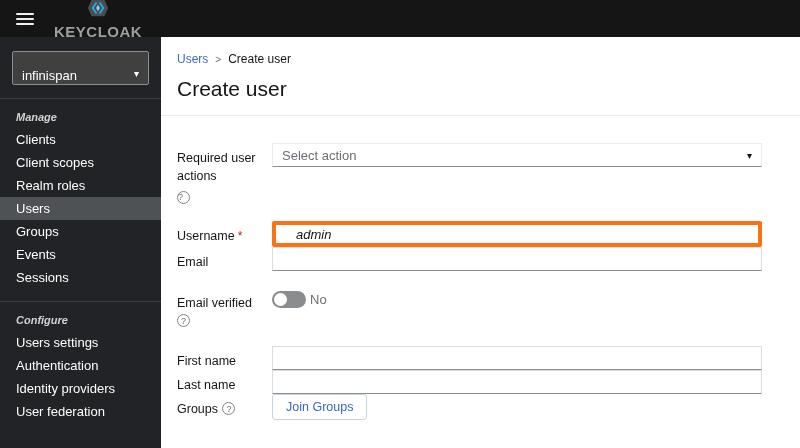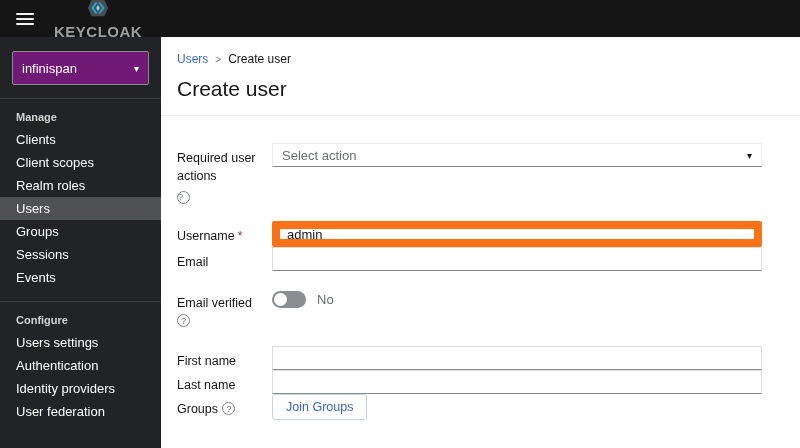--- a/index.html
+++ b/index.html
@@ -24,30 +24,30 @@
   
   .layout { display: flex; height: 411px; }
 
   
   .sidebar {
     width: 161px; background: #212326; flex: none;
     display: flex; flex-direction: column; overflow: hidden;
   }
   .realm-select {
     margin: 14px 12px 0 12px; height: 25px;
-    background: #701a75; border: 1px solid #8a8d90; border-radius: 2px;
+    background: #404040; border: 1px solid #8a8d90; border-radius: 2px;
     color: #ffffff; font-size: 13px;
-    display: flex; align-items: center; justify-content: space-between;
+    display: flex; justify-content: space-between;
     padding: 16px 9px; cursor: pointer;
   }
   .realm-caret { font-size: 10px; color: #ffffff; }
   .side-divider { border-top: 1px solid #3c3f42; margin-top: 13px; }
   .nav-group-title {
     padding: 12px 32px 5px 16px;
-    font-size: 11px; font-weight: 700; color: #d2d2d2;
+    font-size: 11px; font-weight: 700; color: #d2d2d2; font-style: italic;
   }
   .nav-item {
     padding: 4px 16px; font-size: 13px; line-height: 15px;
     color: #ffffff; cursor: pointer;
   }
   .nav-item.selected { background: #4f5255; }
 
   
   .main { flex: 1; background: #ffffff; display: flex; flex-direction: column; }
   .main-top { padding: 15px 16px 0 16px; }
@@ -73,41 +73,41 @@
   .help-below { display: block; margin-top: 7px; }
   .field-col { flex: 1; }
 
   .text-input {
     width: 100%; height: 24px; padding: 0 8px;
     font-family: "Liberation Sans", sans-serif; font-size: 13px; color: #151515;
     border: 1px solid #dcdcdc; border-bottom-color: #8a8d90; border-radius: 0;
     background: #ffffff; outline: none;
   }
   .text-input.focused {
-    border: 8px solid #f97316; border-radius: 2px; height: 26px; padding: 0 7px;
+    border: 4px solid #f97316; border-radius: 2px; height: 26px; padding: 0 20px; font-style: italic;
   }
   .select-box {
     width: 100%; height: 24px; padding: 0 9px;
     border: 1px solid #ececec; border-bottom-color: #8a8d90;
     background: #ffffff; cursor: pointer;
     display: flex; align-items: center; justify-content: space-between;
   }
   .select-box .placeholder { font-size: 13px; color: #6a6e73; }
   .select-box .caret { font-size: 10px; color: #151515; }
 
   .toggle-wrap { display: flex; align-items: center; padding-top: 3px; }
   .toggle {
     width: 34px; height: 17px; border-radius: 9px; background: #8a8d90;
     position: relative; cursor: pointer; flex: none;
   }
   .toggle .knob {
     position: absolute; left: 2px; top: 2px; width: 13px; height: 13px;
     border-radius: 50%; background: #ffffff;
   }
-  .toggle-label { margin-left: 11px; font-size: 13px; color: #6a6e73; }
+  .toggle-label { margin-left: 4px; font-size: 13px; color: #6a6e73; }
 
   .secondary-btn {
     background: #ffffff; border: 1px solid #c9d2ea; border-radius: 3px;
     color: #3a66c8; font-size: 12.5px; font-family: "Liberation Sans", sans-serif;
     padding: 5px 13px; cursor: pointer;
   }
 </style>
 </head>
 <body>
 
@@ -137,22 +137,22 @@
       <span class="realm-caret">▾</span>
     </div>
     <div class="side-divider"></div>
 
     <div class="nav-group-title">Manage</div>
     <div class="nav-item">Clients</div>
     <div class="nav-item">Client scopes</div>
     <div class="nav-item">Realm roles</div>
     <div class="nav-item selected">Users</div>
     <div class="nav-item">Groups</div>
+    <div class="nav-item">Events</div>
     <div class="nav-item">Sessions</div>
-    <div class="nav-item">Events</div>
 
     <div class="side-divider" style="margin-top:12px;"></div>
     <div class="nav-group-title">Configure</div>
     <div class="nav-item">Users settings</div>
     <div class="nav-item">Authentication</div>
     <div class="nav-item">Identity providers</div>
     <div class="nav-item">User federation</div>
   </nav>
 
   <main class="main">

